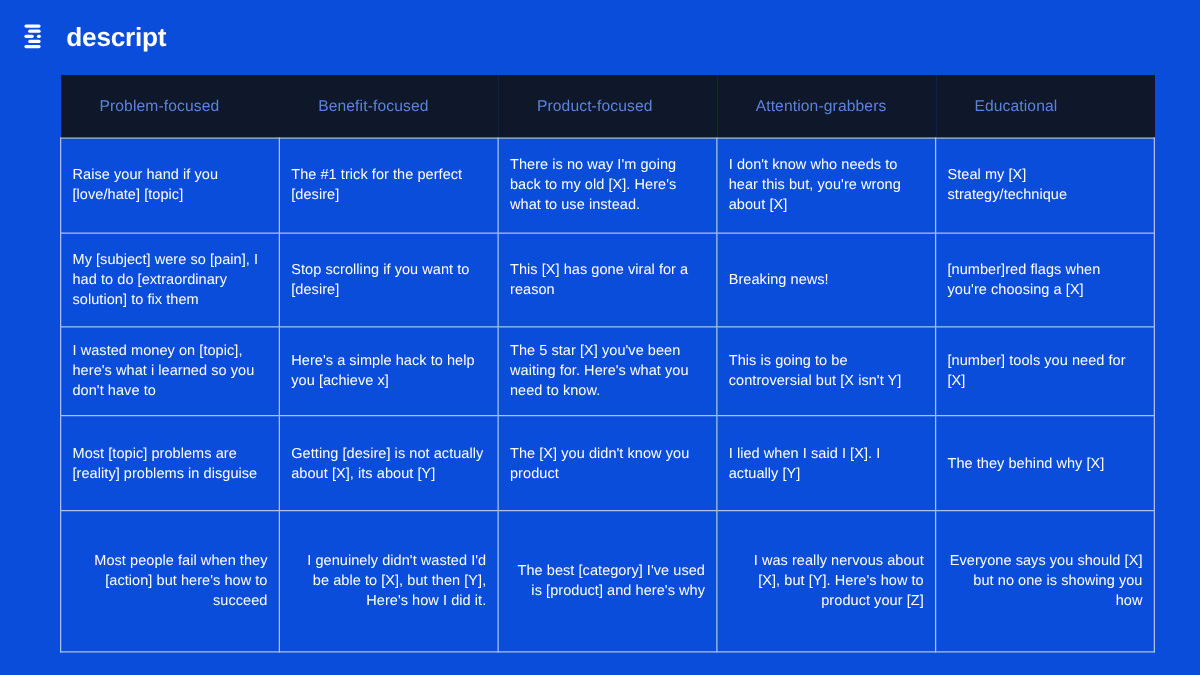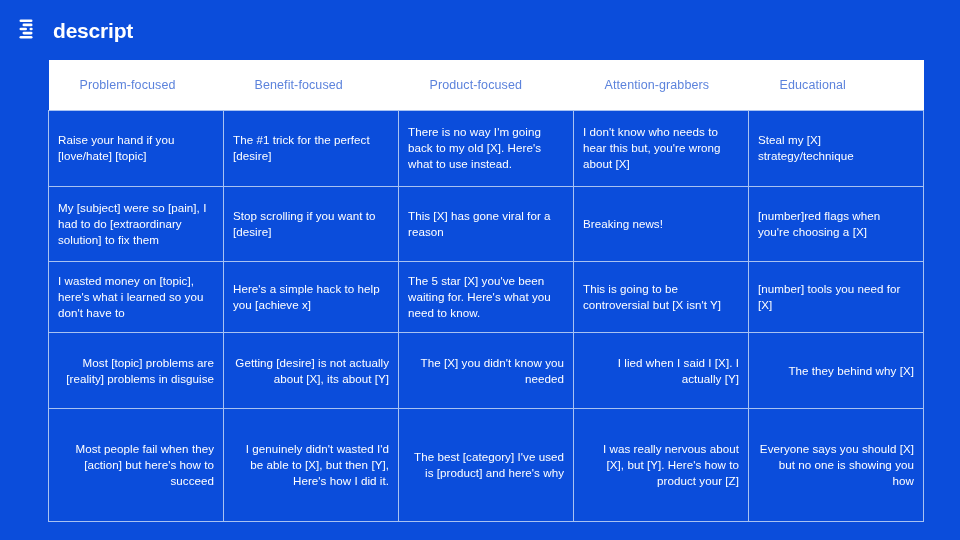--- a/index.html
+++ b/index.html
@@ -60,21 +60,21 @@
     width: 876px;
     height: 462px;
     border-collapse: collapse;
     table-layout: fixed;
   }
   table.matrix col {
     width: 20%;
   }
 
   thead th {
-    background: #ffffff;
+    background: #0f172a;
     color: #5C83DC;
     font-size: 12.5px;
     font-weight: normal;
     text-align: left;
     padding: 0 0 0 31px;
     height: 50px;
     border: none;
     vertical-align: middle;
     letter-spacing: 0.1px;
   }
@@ -89,21 +89,21 @@
     line-height: 1.38;
     vertical-align: middle;
     padding: 6px 9px 6px 9px;
     background: #0B4DDB;
     letter-spacing: 0.05px;
     word-wrap: break-word;
   }
   tbody tr.r1 { height: 75px; }
   tbody tr.r2 { height: 75px; }
   tbody tr.r3 { height: 70px; }
-  tbody tr.r4 { height: 75px; text-align: right; }
+  tbody tr.r4 { height: 75px; }
   tbody tr.r5 { height: 112px; text-align: right; }
 
   
   tbody tr:first-child td {
     border-top: 1px solid #A8C2F2;
   }
   tbody td:first-child {
     border-left: 1px solid #A8C2F2;
   }
   tbody td:last-child {
@@ -165,21 +165,21 @@
         <tr class="r3">
           <td>I wasted money on [topic], here's what i learned so you don't have to</td>
           <td>Here's a simple hack to help you [achieve x]</td>
           <td>The 5 star [X] you've been waiting for. Here's what you need to know.</td>
           <td>This is going to be controversial but [X isn't Y]</td>
           <td>[number] tools you need for [X]</td>
         </tr>
         <tr class="r4">
           <td>Most [topic] problems are [reality]  problems in disguise</td>
           <td>Getting [desire] is not actually about [X], its about [Y]</td>
-          <td>The [X] you didn't know you needed</td>
+          <td>The [X] you didn't know you product</td>
           <td>I lied when I said I [X]. I actually [Y]</td>
           <td>The they behind why [X]</td>
         </tr>
         <tr class="r5">
           <td>Most people fail when they [action] but here's how to succeed</td>
           <td>I genuinely didn't wasted I'd be able to [X], but then [Y], Here's how I did it.</td>
           <td>The best [category] I've used is [product] and here's why</td>
           <td>I was really nervous about [X], but [Y]. Here's how to product your [Z]</td>
           <td>Everyone says you should [X] but no one is showing you how</td>
         </tr>

